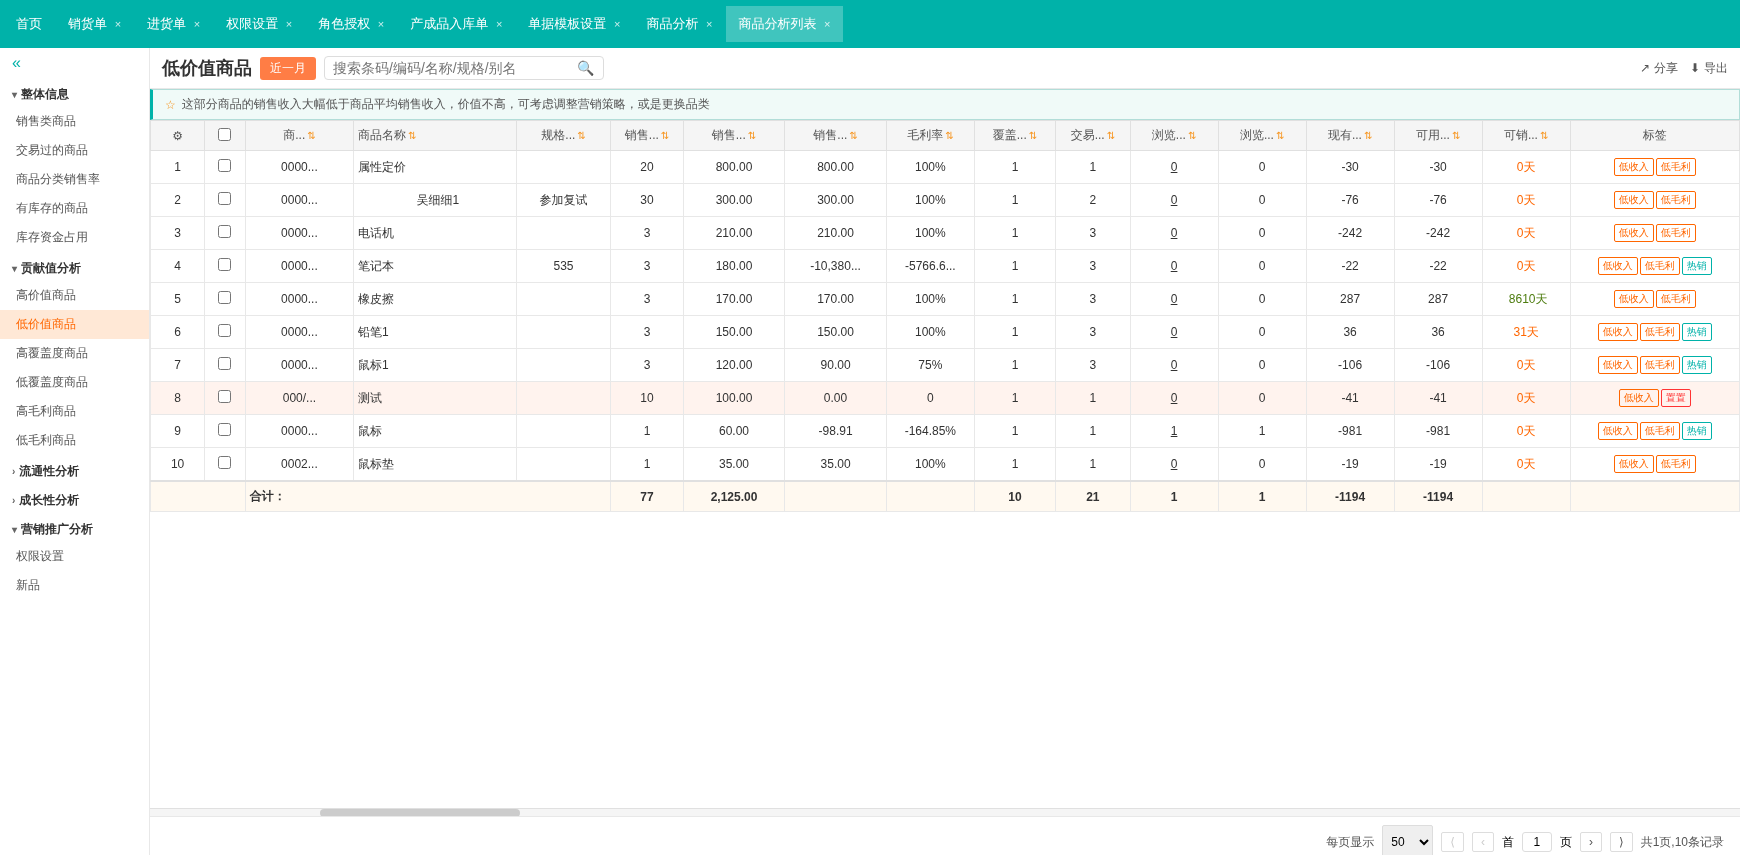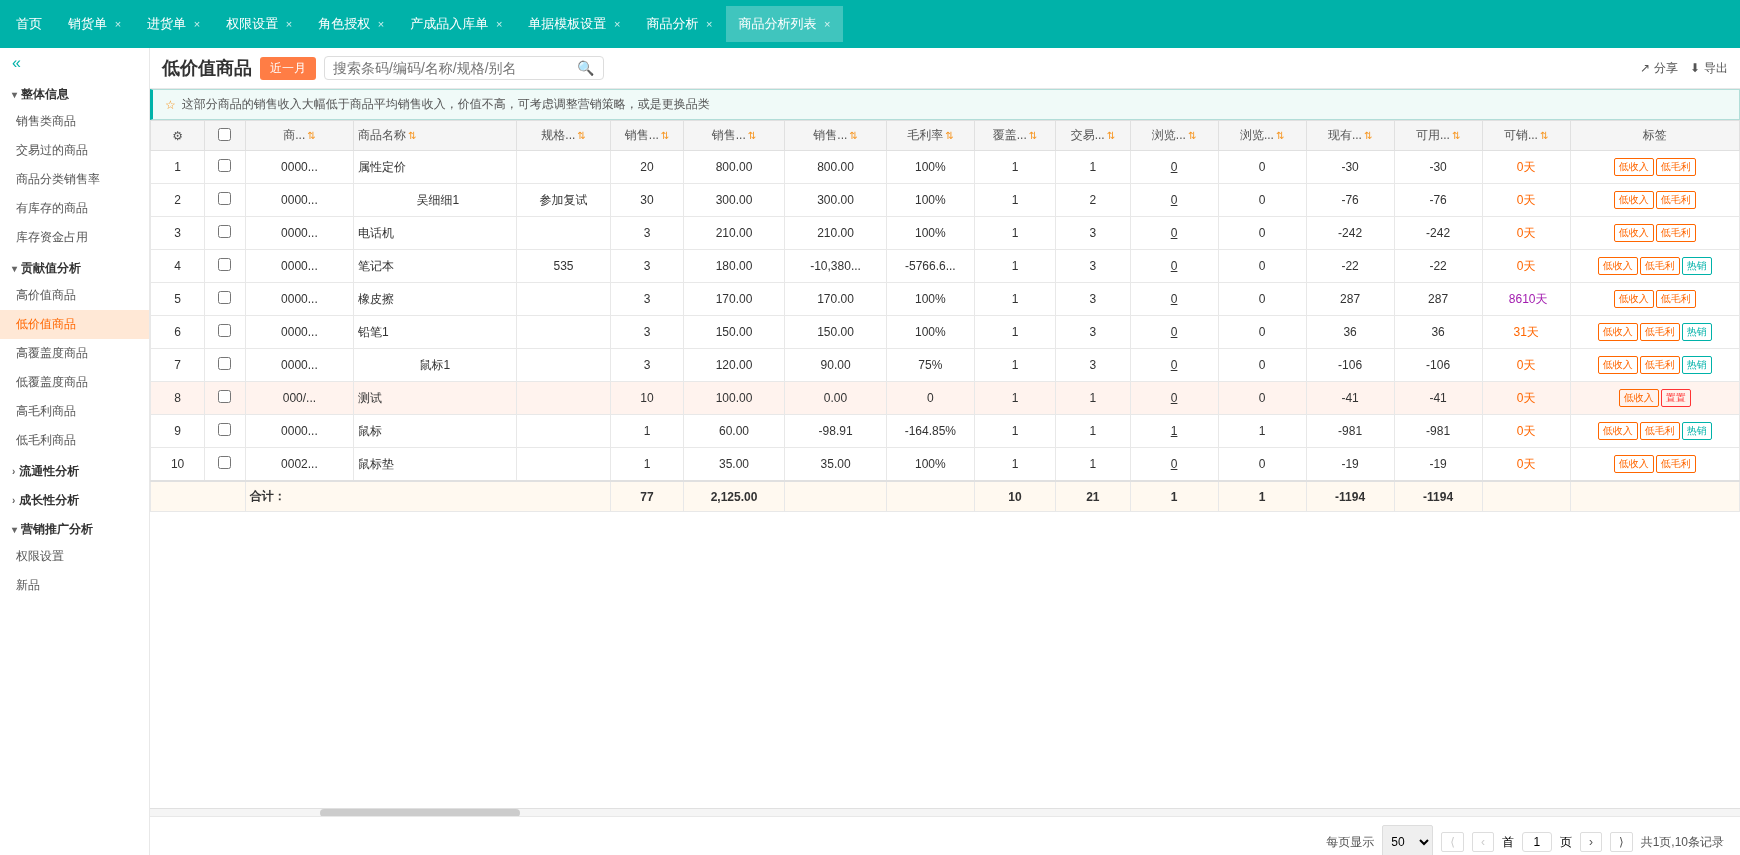--- a/index.html
+++ b/index.html
@@ -460,21 +460,21 @@
     <td class="col-num-val">3</td>
     <td class="col-money">170.00</td>
     <td class="col-money">170.00</td>
     <td class="col-rate">100%</td>
     <td class="col-cover">1</td>
     <td class="col-trade">3</td>
     <td class="col-browse1"><span class="underline-link">0</span></td>
     <td class="col-browse2">0</td>
     <td class="col-cur">287</td>
     <td class="col-avail">287</td>
-    <td class="col-sale" style="color:#a21caf;padding-left:8px;">8610天</td>
+    <td class="col-sale" style="color:#4d7c0f;padding-left:8px;">8610天</td>
     <td class="col-tag"><span class="tag tag-orange">低收入</span><span class="tag tag-orange">低毛利</span></td>
   </tr>
             <tr>
     <td class="col-num">6</td>
     <td class="col-check checkbox-cell"><input type="checkbox" style=""></td>
     <td class="col-code">0000...</td>
     <td class="col-name" style="text-align:left;">铅笔1</td>
     <td class="col-spec"></td>
     <td class="col-num-val">3</td>
     <td class="col-money">150.00</td>
@@ -486,21 +486,21 @@
     <td class="col-browse2">0</td>
     <td class="col-cur">36</td>
     <td class="col-avail">36</td>
     <td class="col-sale" style="color:#ff6600;">31天</td>
     <td class="col-tag"><span class="tag tag-orange">低收入</span><span class="tag tag-orange">低毛利</span><span class="tag tag-green">热销</span></td>
   </tr>
             <tr>
     <td class="col-num">7</td>
     <td class="col-check checkbox-cell"><input type="checkbox" style=""></td>
     <td class="col-code">0000...</td>
-    <td class="col-name" style="text-align:center;">鼠标1</td>
+    <td class="col-name" style="text-align:left;">鼠标1</td>
     <td class="col-spec"></td>
     <td class="col-num-val">3</td>
     <td class="col-money">120.00</td>
     <td class="col-money">90.00</td>
     <td class="col-rate">75%</td>
     <td class="col-cover">1</td>
     <td class="col-trade">3</td>
     <td class="col-browse1"><span class="underline-link">0</span></td>
     <td class="col-browse2">0</td>
     <td class="col-cur">-106</td>

